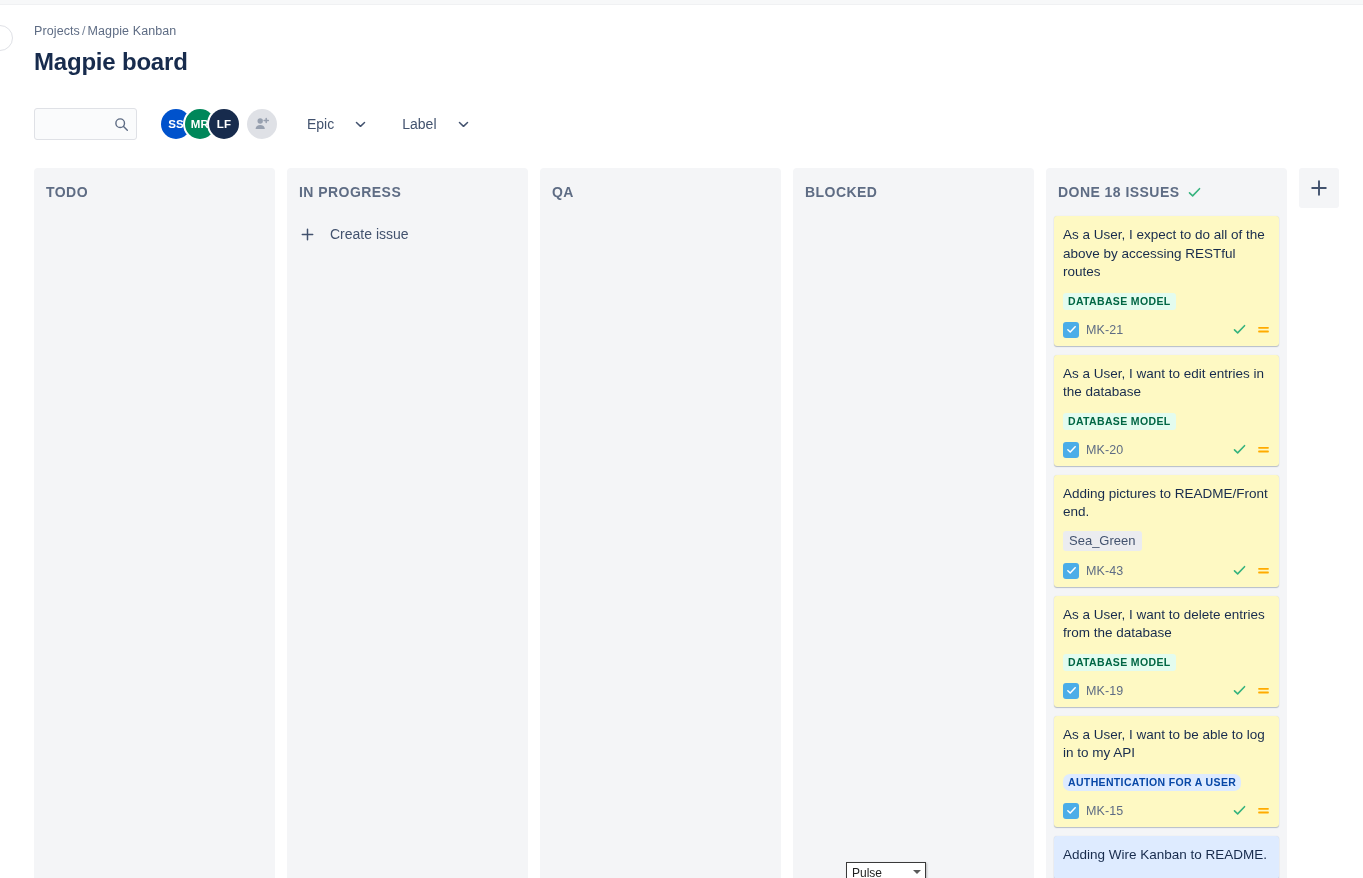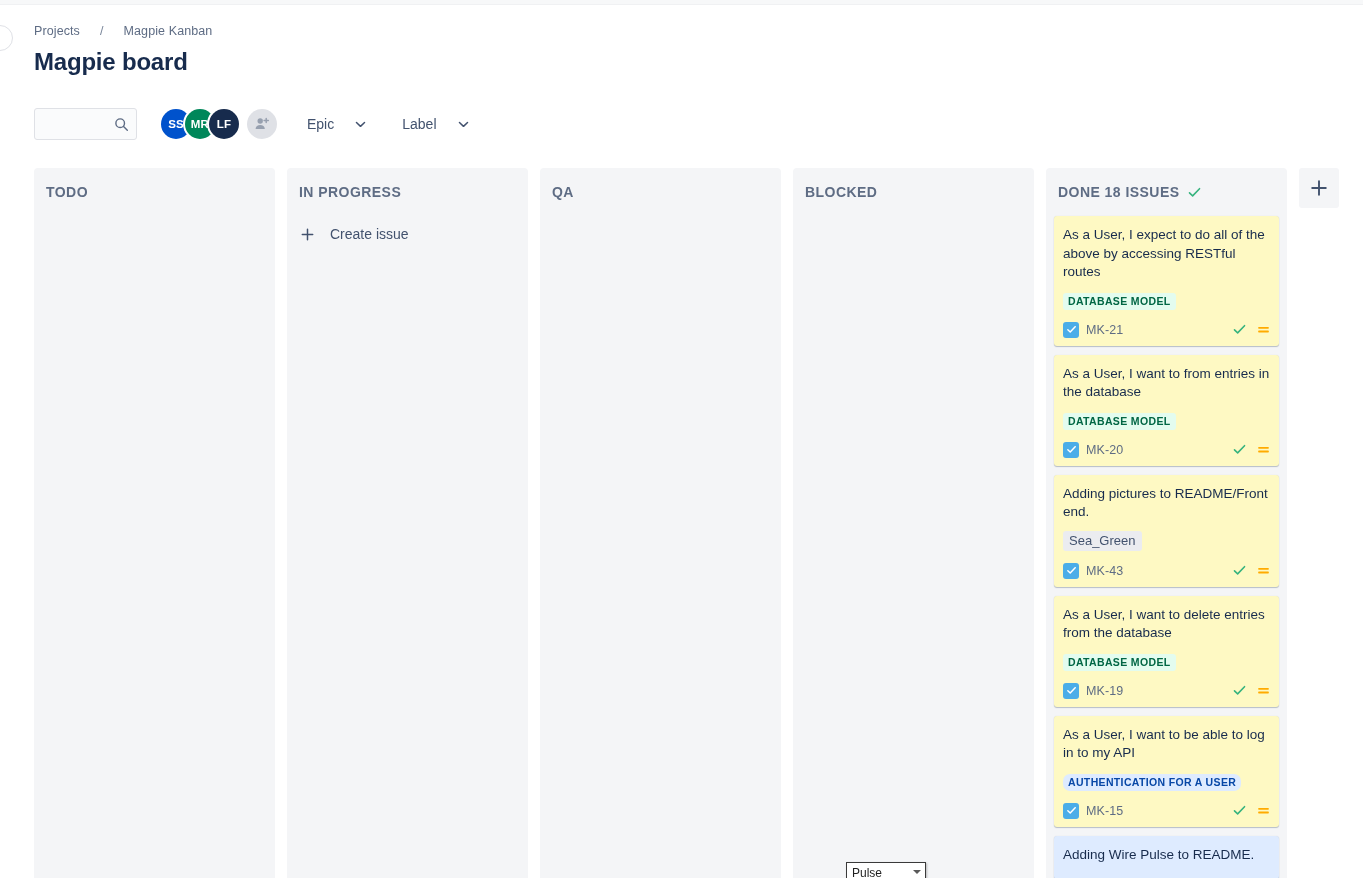--- a/index.html
+++ b/index.html
@@ -25,21 +25,21 @@
     position: absolute; left: -13px; top: 25px;
     width: 26px; height: 26px; border-radius: 50%;
     background: #ffffff; border: 1px solid #DFE1E6;
     cursor: pointer;
   }
 
   
   .header { position: absolute; left: 34px; top: 22px; }
   .breadcrumb {
     font-size: 12.5px; color: #5E6C84; letter-spacing: .1px;
-    display: flex; align-items: center; gap: 20px; height: 18px;
+    display: flex; align-items: center; gap: 2px; height: 18px;
   }
   .breadcrumb a { color: #5E6C84; text-decoration: none; cursor: pointer; }
   .crumb-sep { color: #7A869A; }
 
   .page-title {
     margin-top: 8px;
     font-size: 24px; font-weight: 700; letter-spacing: -.2px;
     color: #172B4D; line-height: 28px;
   }
 
@@ -278,21 +278,21 @@
               <span class="footer-right">
                 <svg viewBox="0 0 14 14" class="status-check">
                   <path d="M1.6 7.4L5 10.6 12.4 2.9" fill="none" stroke="#36B37E" stroke-width="1.7" stroke-linecap="round" stroke-linejoin="round"></path>
                 </svg>
                 <svg viewBox="0 0 14 14" class="priority-icon">
                   <rect x="1.2" y="4.2" width="11.6" height="1.9" rx="0.9" fill="#FFAB00"></rect>
                   <rect x="1.2" y="8.2" width="11.6" height="1.9" rx="0.9" fill="#FFAB00"></rect>
                 </svg>
               </span>
             </div></div>
-          <div class="card"><div class="card-title">As a User, I want to from entries in the database</div><span class="tag epic" style="background: rgb(227, 252, 239); color: rgb(0, 102, 68);">DATABASE MODEL</span><div class="card-footer">
+          <div class="card"><div class="card-title">As a User, I want to edit entries in the database</div><span class="tag epic" style="background: rgb(227, 252, 239); color: rgb(0, 102, 68);">DATABASE MODEL</span><div class="card-footer">
               <span class="type-icon">
                 <svg viewBox="0 0 12 12" width="11" height="11">
                   <path d="M2 6.3L4.6 8.7 10 2.9" fill="none" stroke="#FFFFFF" stroke-width="1.6" stroke-linecap="round" stroke-linejoin="round"></path>
                 </svg>
               </span>
               <span class="issue-key">MK-20</span>
               <span class="footer-right">
                 <svg viewBox="0 0 14 14" class="status-check">
                   <path d="M1.6 7.4L5 10.6 12.4 2.9" fill="none" stroke="#36B37E" stroke-width="1.7" stroke-linecap="round" stroke-linejoin="round"></path>
                 </svg>
@@ -347,21 +347,21 @@
                 <svg viewBox="0 0 14 14" class="status-check">
                   <path d="M1.6 7.4L5 10.6 12.4 2.9" fill="none" stroke="#36B37E" stroke-width="1.7" stroke-linecap="round" stroke-linejoin="round"></path>
                 </svg>
                 <svg viewBox="0 0 14 14" class="priority-icon">
                   <rect x="1.2" y="4.2" width="11.6" height="1.9" rx="0.9" fill="#FFAB00"></rect>
                   <rect x="1.2" y="8.2" width="11.6" height="1.9" rx="0.9" fill="#FFAB00"></rect>
                 </svg>
               </span>
             </div></div>
           <div class="card selected">
-            <div class="card-title">Adding Wire Pulse to README.</div>
+            <div class="card-title">Adding Wire Kanban to README.</div>
           </div>
         </div>
       </div>
     <button class="add-column">
       <svg width="20" height="20" viewBox="0 0 20 20">
         <path d="M10 3.2v13.6M3.2 10h13.6" stroke="#42526E" stroke-width="1.9" stroke-linecap="round"></path>
       </svg>
     </button>
   </div>
 

